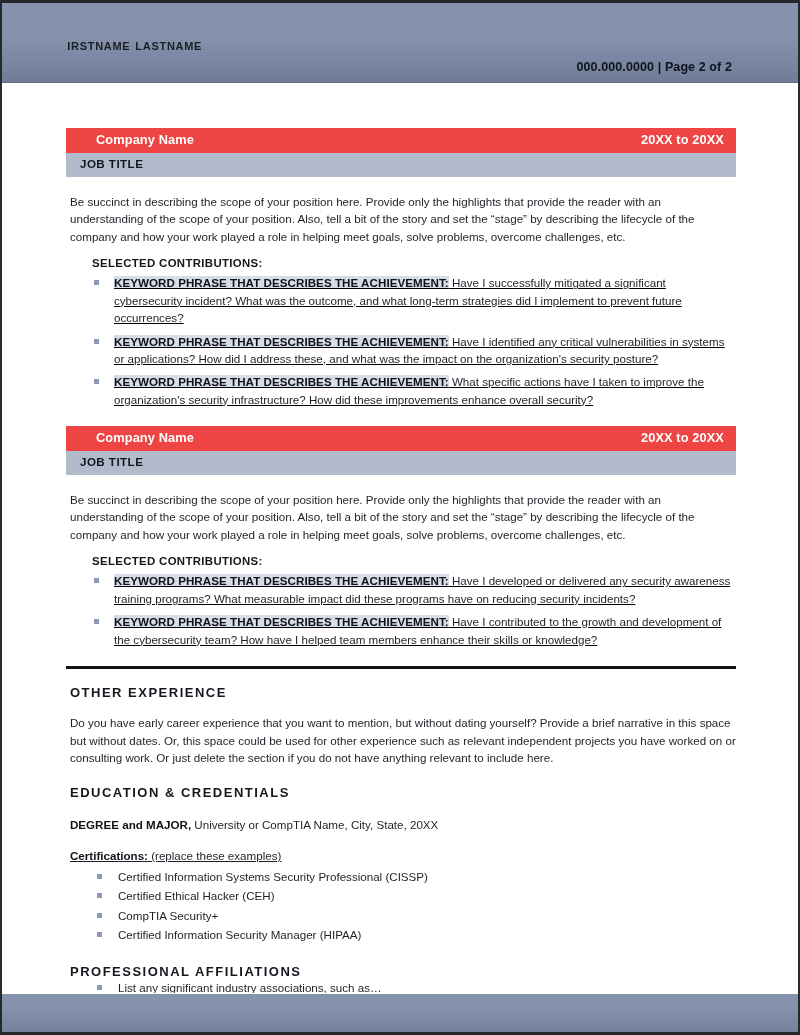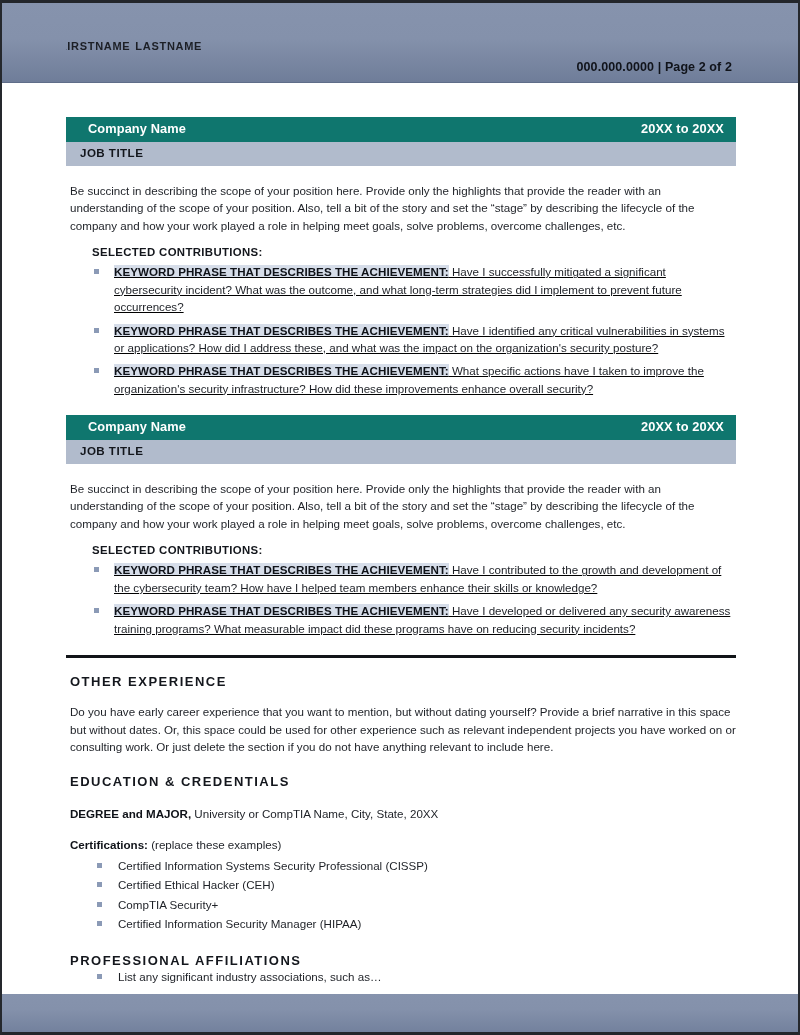--- a/index.html
+++ b/index.html
@@ -80,29 +80,30 @@
     right: 0;
     bottom: 42px;
     padding: 34px 62px 0 64px;
     box-sizing: border-box;
   }
 
   
   .job-block { margin-bottom: 0; }
 
   .company-bar {
-    background: #0f766e;
+    background: #ef4444;
     color: #ffffff;
     display: flex;
     align-items: center;
     justify-content: space-between;
-    padding: 5px 12px 6px 22px;
+    padding: 5px 12px 6px 30px;
     font-size: 12.8px;
     font-weight: bold;
     letter-spacing: 0.1px;
+    margin-top: 11px;
   }
   .company-name { line-height: 1.1; }
   .company-dates { line-height: 1.1; }
 
   .jobtitle-bar {
     background: #b1bbcc;
     color: #13161c;
     padding: 4px 12px 5px 14px;
     font-size: 11.6px;
     font-weight: bold;
@@ -187,20 +188,21 @@
     color: #1d2026;
     margin: 16px 0 0 4px;
   }
   .degree-line b { color: #0f1218; }
 
   .cert-label {
     font-size: 11.6px;
     line-height: 1.5;
     color: #1d2026;
     margin: 14px 0 3px 4px;
+    text-decoration: underline;
   }
   .cert-label b { color: #0f1218; }
 
   ul.plain-bullets {
     list-style: none;
     margin: 0;
     padding: 0 0 0 26px;
   }
   ul.plain-bullets li {
     position: relative;
@@ -252,22 +254,22 @@
 
     <div class="job-block" style="margin-top:18px;">
       <div class="company-bar">
         <span class="company-name">Company Name</span>
         <span class="company-dates">20XX to 20XX</span>
       </div>
       <div class="jobtitle-bar">JOB TITLE</div>
       <p class="job-summary">Be succinct in describing the scope of your position here. Provide only the highlights that provide the reader with an understanding of the scope of your position. Also, tell a bit of the story and set the “stage” by describing the lifecycle of the company and how your work played a role in helping meet goals, solve problems, overcome challenges, etc.</p>
       <div class="contrib-label">SELECTED CONTRIBUTIONS:</div>
       <ul class="bullets">
+        <li><span class="kw">KEYWORD PHRASE THAT DESCRIBES THE ACHIEVEMENT:</span><span> Have I developed or delivered any security awareness training programs? What measurable impact did these programs have on reducing security incidents?</span></li>
         <li><span class="kw">KEYWORD PHRASE THAT DESCRIBES THE ACHIEVEMENT:</span><span> Have I contributed to the growth and development of the cybersecurity team? How have I helped team members enhance their skills or knowledge?</span></li>
-        <li><span class="kw">KEYWORD PHRASE THAT DESCRIBES THE ACHIEVEMENT:</span><span> Have I developed or delivered any security awareness training programs? What measurable impact did these programs have on reducing security incidents?</span></li>
       </ul>
     </div>
 
     <div class="thick-rule"></div>
 
     <div>
       <div class="section-heading">OTHER EXPERIENCE</div>
       <p class="section-para">Do you have early career experience that you want to mention, but without dating yourself? Provide a brief narrative in this space but without dates. Or, this space could be used for other experience such as relevant independent projects you have worked on or consulting work. Or just delete the section if you do not have anything relevant to include here.</p>
     </div>
 

